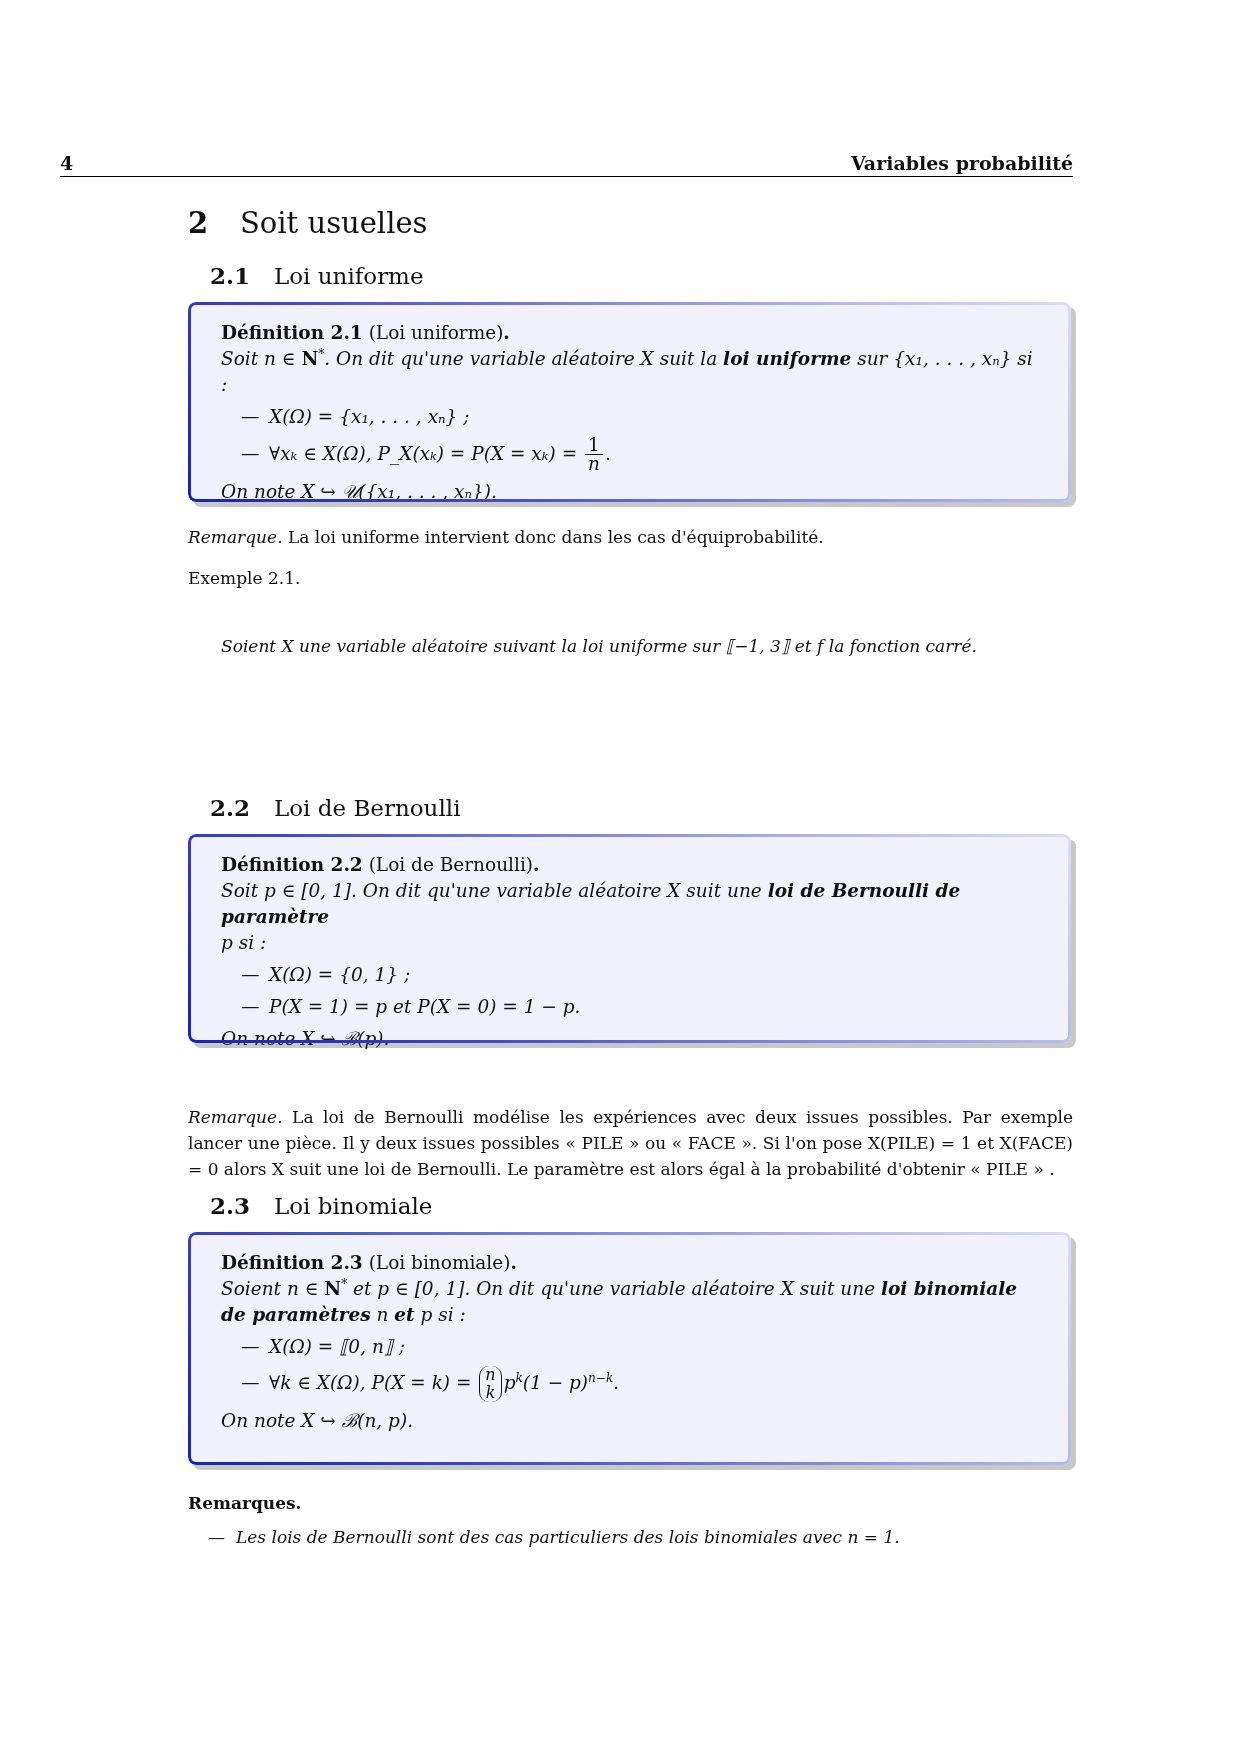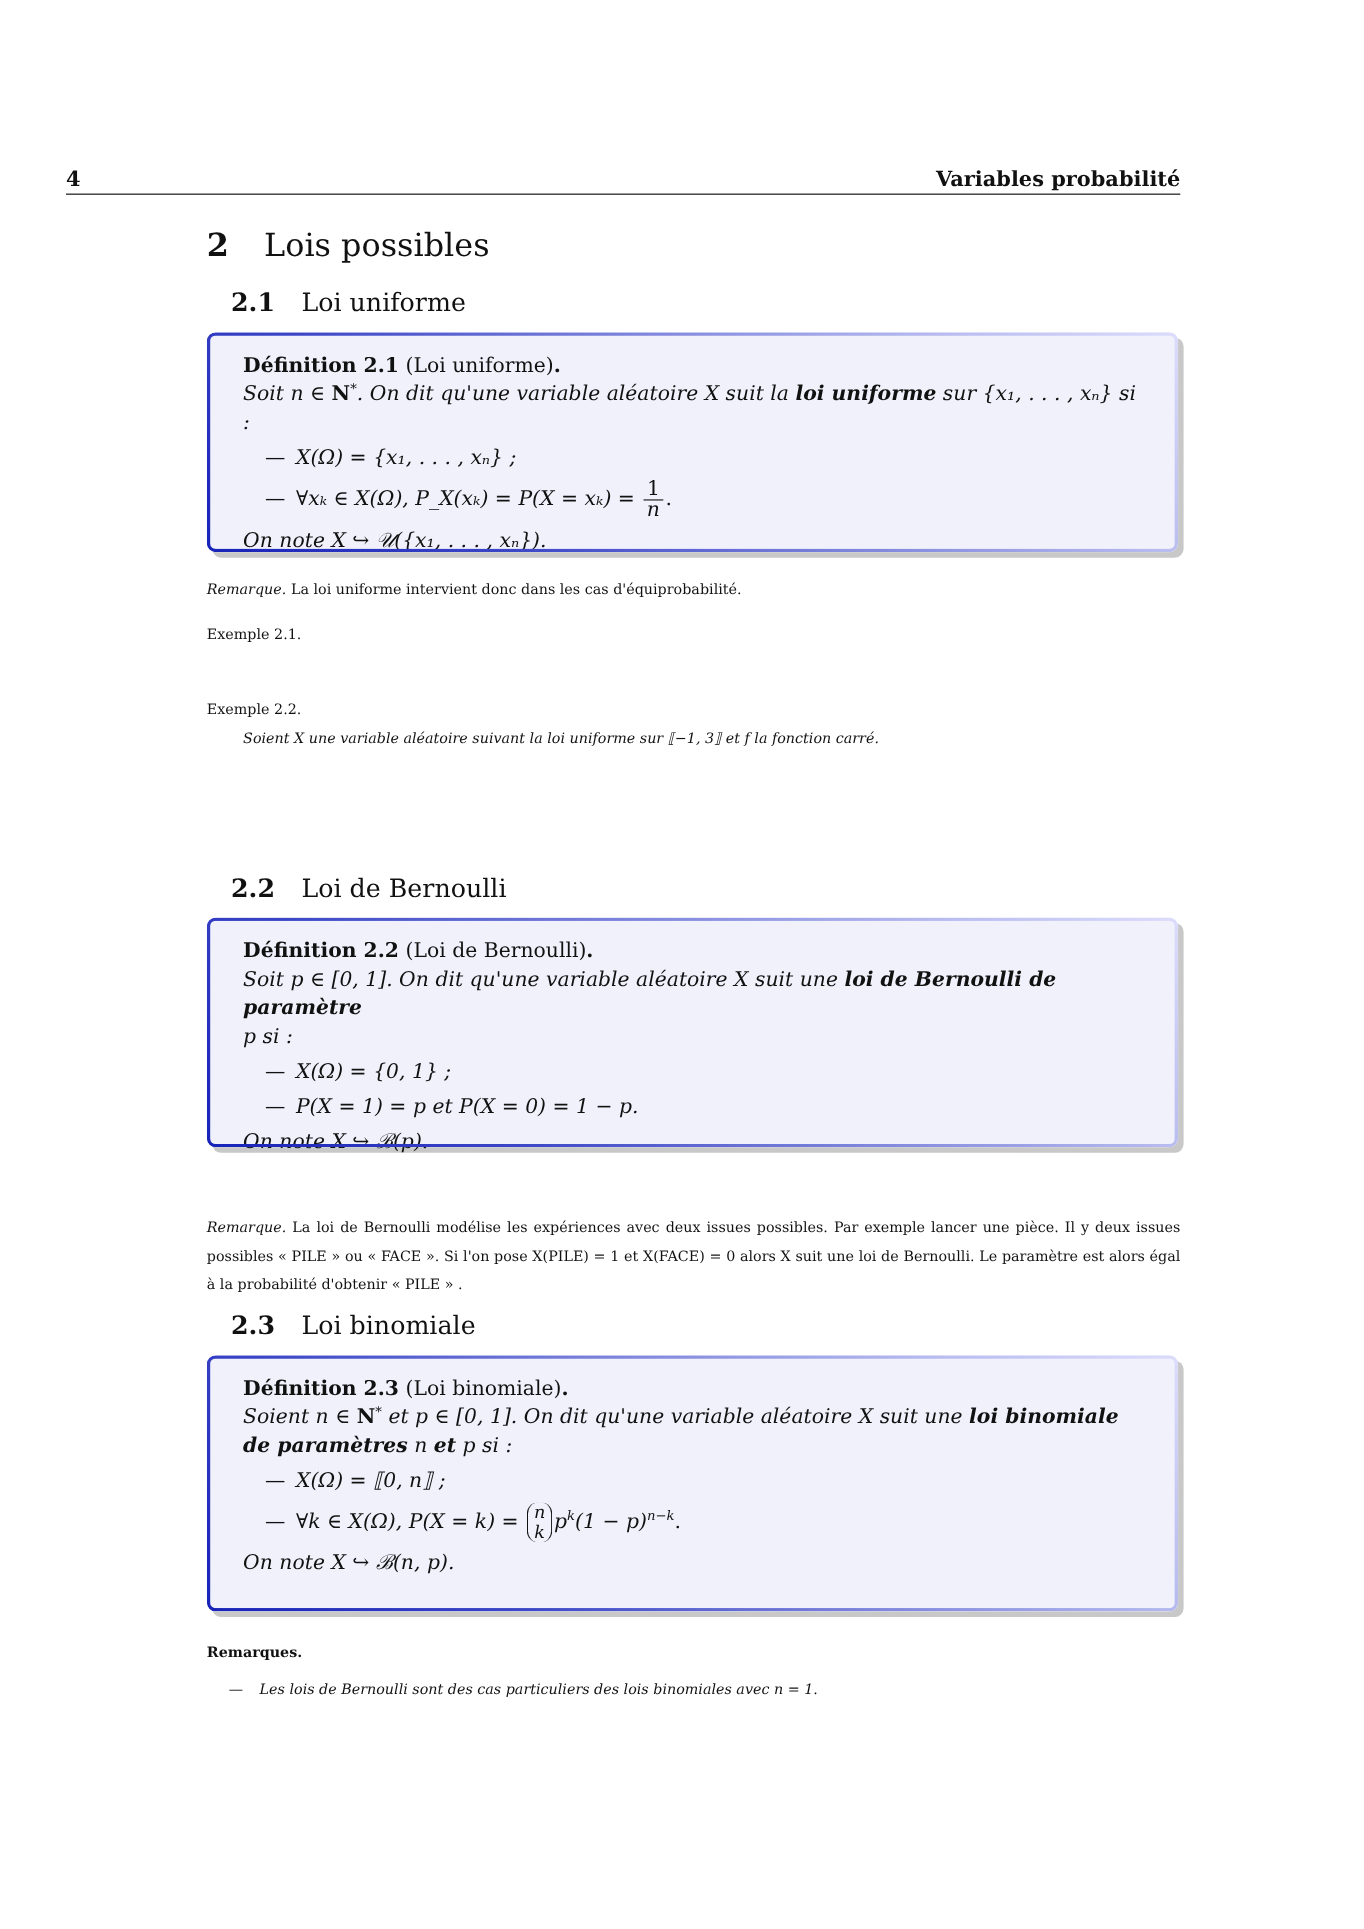--- a/index.html
+++ b/index.html
@@ -43,37 +43,37 @@
     .it { font-style: italic; }
     .bi { font-style: italic; font-weight: bold; }
     .bullet { padding-left: 20px; margin: 6px 0; }
     .bullet .dash { display: inline-block; width: 28px; }
     .frac { display: inline-block; vertical-align: middle; text-align: center; line-height: 18px; margin: 0 2px; }
     .frac span { display: block; padding: 0 3px; }
     .frac .n { border-bottom: 1px solid #111; }
     .binom { display: inline-block; vertical-align: middle; font-size: 16px; line-height: 18px; text-align: center; padding: 0 5px; border-left: 1.5px solid #111; border-right: 1.5px solid #111; border-radius: 10px; margin: 0 2px; }
     .binom span { display: block; font-style: italic; }
 
-    .para { position: absolute; left: 188px; width: 885px; font-size: 13px; line-height: 26px; text-align: justify; }
+    .para { position: absolute; left: 188px; width: 885px; font-size: 17px; line-height: 26px; text-align: justify; }
     .ex-title { font-weight: normal; }
     .ex-body { padding-left: 33px; font-style: italic; }
     sub, sup { font-size: 12px; line-height: 0; }
     .math { font-style: italic; }
     .rm { font-style: normal; }
   </style>
 </head>
 <body>
 
 <div class="page-header">
   <span class="page-num">4</span>
   <span class="running-title">Variables probabilité</span>
 </div>
 
 <div class="h-section" style="top:206px;">
-  <span class="num">2</span><span>Lois possibles</span>
+  <span class="num">2</span><span>Soit usuelles</span>
 </div>
 
 <div class="h-sub" style="top:262px;">
   <span class="num">2.1</span><span class="ttl">Loi uniforme</span>
 </div>
 
 <div class="defbox" style="top:302px; height:200px;">
   <div class="def-head">
     <b>Définition 2.1</b>
     <span>(Loi uniforme)</span><b>.</b>
@@ -94,21 +94,20 @@
 <div class="para" style="top:524px;">
   <span class="it">Remarque.</span>
   <span>La loi uniforme intervient donc dans les cas d'équiprobabilité.</span>
 </div>
 
 <div class="para" style="top:565px;">
   <div class="ex-title">Exemple 2.1.</div>
 </div>
 
 <div class="para" style="top:633px;">
-  <div class="ex-title">Exemple 2.2.</div>
   <div class="ex-body">Soient X une variable aléatoire suivant la loi uniforme sur ⟦−1, 3⟧ et f la fonction carré.</div>
 </div>
 
 <div class="h-sub" style="top:794px;">
   <span class="num">2.2</span><span class="ttl">Loi de Bernoulli</span>
 </div>
 
 <div class="defbox" style="top:834px; height:209px;">
   <div class="def-head">
     <b>Définition 2.2</b>

